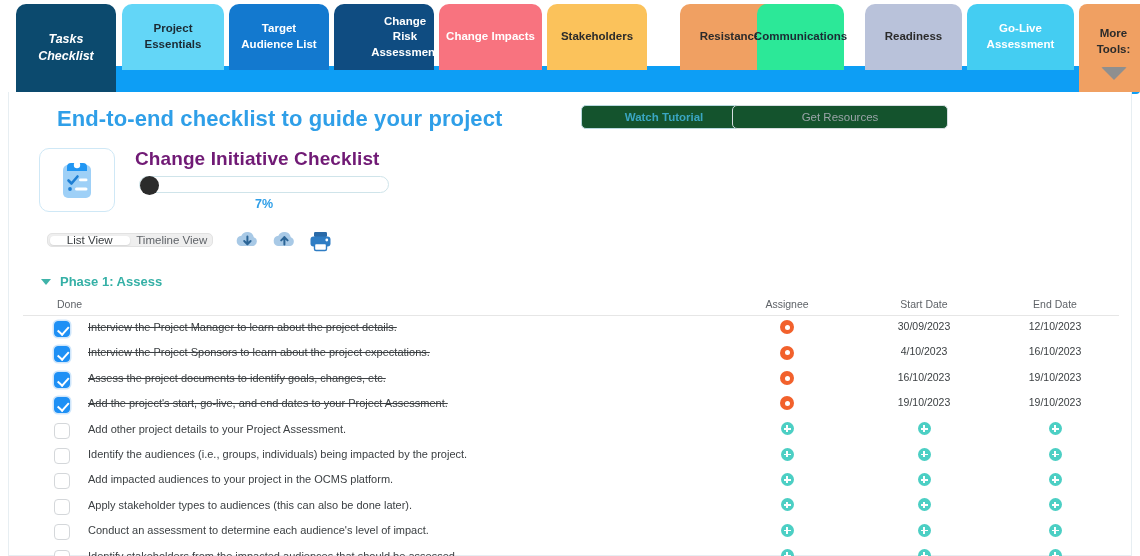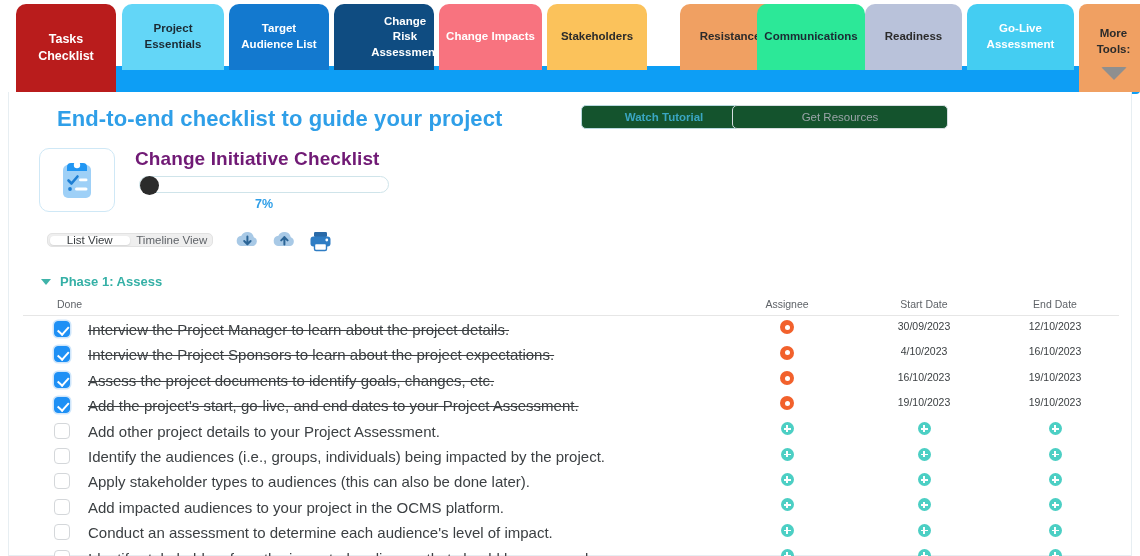--- a/index.html
+++ b/index.html
@@ -225,21 +225,21 @@
     position: absolute;
     left: 4.6px; top: 2.0px;
     width: 4.5px; height: 8.5px;
     border: solid #ffffff;
     border-width: 0 2px 2px 0;
     transform: rotate(42deg);
   }
   .task {
     position: absolute;
     left: 65px; top: 5px;
-    font-size: 15px;
+    font-size: 11px;
     color: #3c4043;
     white-space: nowrap;
   }
   .task.done { text-decoration: line-through; }
 
   .cell { position: absolute; top: 4px; text-align: center; font-size: 10.5px; color: #3c4043; }
   .cell.assignee { left: 722px; width: 84px; }
   .cell.start { left: 856px; width: 90px; }
   .cell.end { left: 990px; width: 84px; }
 
@@ -278,42 +278,42 @@
   .plus::after  { left: 5.7px; top: 3.2px; width: 1.6px; height: 6.6px; }
 </style>
 </head>
 <body>
 
 <div id="app">
 
   <div class="tabbar">
     <div class="tabbar-underline"></div>
     <div id="tabs-host">
-        <div class="tab active" style="left: 8px; width: 100px; background: #b91c1c; color: rgb(255, 255, 255);">
+        <div class="tab active" style="left: 8px; width: 100px; background: #0c4a6e; color: rgb(255, 255, 255); font-style: italic;">
           <span>Tasks Checklist</span>
         </div>
         <div class="tab" style="left: 114px; width: 102px; background: rgb(99, 214, 247); color: rgb(27, 42, 51);">
           <span>Project Essentials</span>
         </div>
         <div class="tab" style="left: 221px; width: 100px; background: rgb(19, 121, 207); color: rgb(255, 255, 255);">
           <span>Target Audience List</span>
         </div>
         <div class="tab" style="left: 326px; width: 100px; background: rgb(15, 76, 129); color: rgb(255, 255, 255); padding-left: 48px;">
           <span>Change Risk Assessment</span>
         </div>
         <div class="tab" style="left: 431px; width: 103px; background: rgb(248, 115, 127); color: rgb(255, 255, 255);">
           <span>Change Impacts</span>
         </div>
         <div class="tab" style="left: 539px; width: 100px; background: rgb(251, 194, 91); color: rgb(43, 43, 43);">
           <span>Stakeholders</span>
         </div>
         <div class="tab" style="left: 644px; width: 100px; background: rgb(240, 160, 98); color: rgb(43, 43, 43); margin-left: 28px;">
           <span>Resistance</span>
         </div>
-        <div class="tab" style="left: 749px; width: 108px; background: rgb(44, 232, 152); color: rgb(27, 42, 51);">
+        <div class="tab" style="left: 749px; width: 87px; background: rgb(44, 232, 152); color: rgb(27, 42, 51);">
           <span>Communications</span>
         </div>
         <div class="tab" style="left: 857px; width: 97px; background: rgb(185, 194, 218); color: rgb(43, 43, 43);">
           <span>Readiness</span>
         </div>
         <div class="tab" style="left: 959px; width: 107px; background: rgb(68, 205, 242); color: rgb(255, 255, 255);">
           <span>Go-Live Assessment</span>
         </div>
       </div>
     <div class="tab more" id="more-tools-tab" style="left: 1071px; width: 69px; background: rgb(240, 160, 98); color: rgb(43, 43, 43);">
@@ -425,28 +425,28 @@
           </div>
           <div class="row">
             <div class="cb"></div>
             <div class="task">Identify the audiences (i.e., groups, individuals) being impacted by the project.</div>
             <div class="cell assignee"><span class="plus"></span></div>
             <div class="cell start"><span class="plus"></span></div>
             <div class="cell end"><span class="plus"></span></div>
           </div>
           <div class="row">
             <div class="cb"></div>
+            <div class="task">Add impacted audiences to your project in the OCMS platform.</div>
+            <div class="cell assignee"><span class="plus"></span></div>
+            <div class="cell start"><span class="plus"></span></div>
+            <div class="cell end"><span class="plus"></span></div>
+          </div>
+          <div class="row">
+            <div class="cb"></div>
             <div class="task">Apply stakeholder types to audiences (this can also be done later).</div>
-            <div class="cell assignee"><span class="plus"></span></div>
-            <div class="cell start"><span class="plus"></span></div>
-            <div class="cell end"><span class="plus"></span></div>
-          </div>
-          <div class="row">
-            <div class="cb"></div>
-            <div class="task">Add impacted audiences to your project in the OCMS platform.</div>
             <div class="cell assignee"><span class="plus"></span></div>
             <div class="cell start"><span class="plus"></span></div>
             <div class="cell end"><span class="plus"></span></div>
           </div>
           <div class="row">
             <div class="cb"></div>
             <div class="task">Conduct an assessment to determine each audience's level of impact.</div>
             <div class="cell assignee"><span class="plus"></span></div>
             <div class="cell start"><span class="plus"></span></div>
             <div class="cell end"><span class="plus"></span></div>

